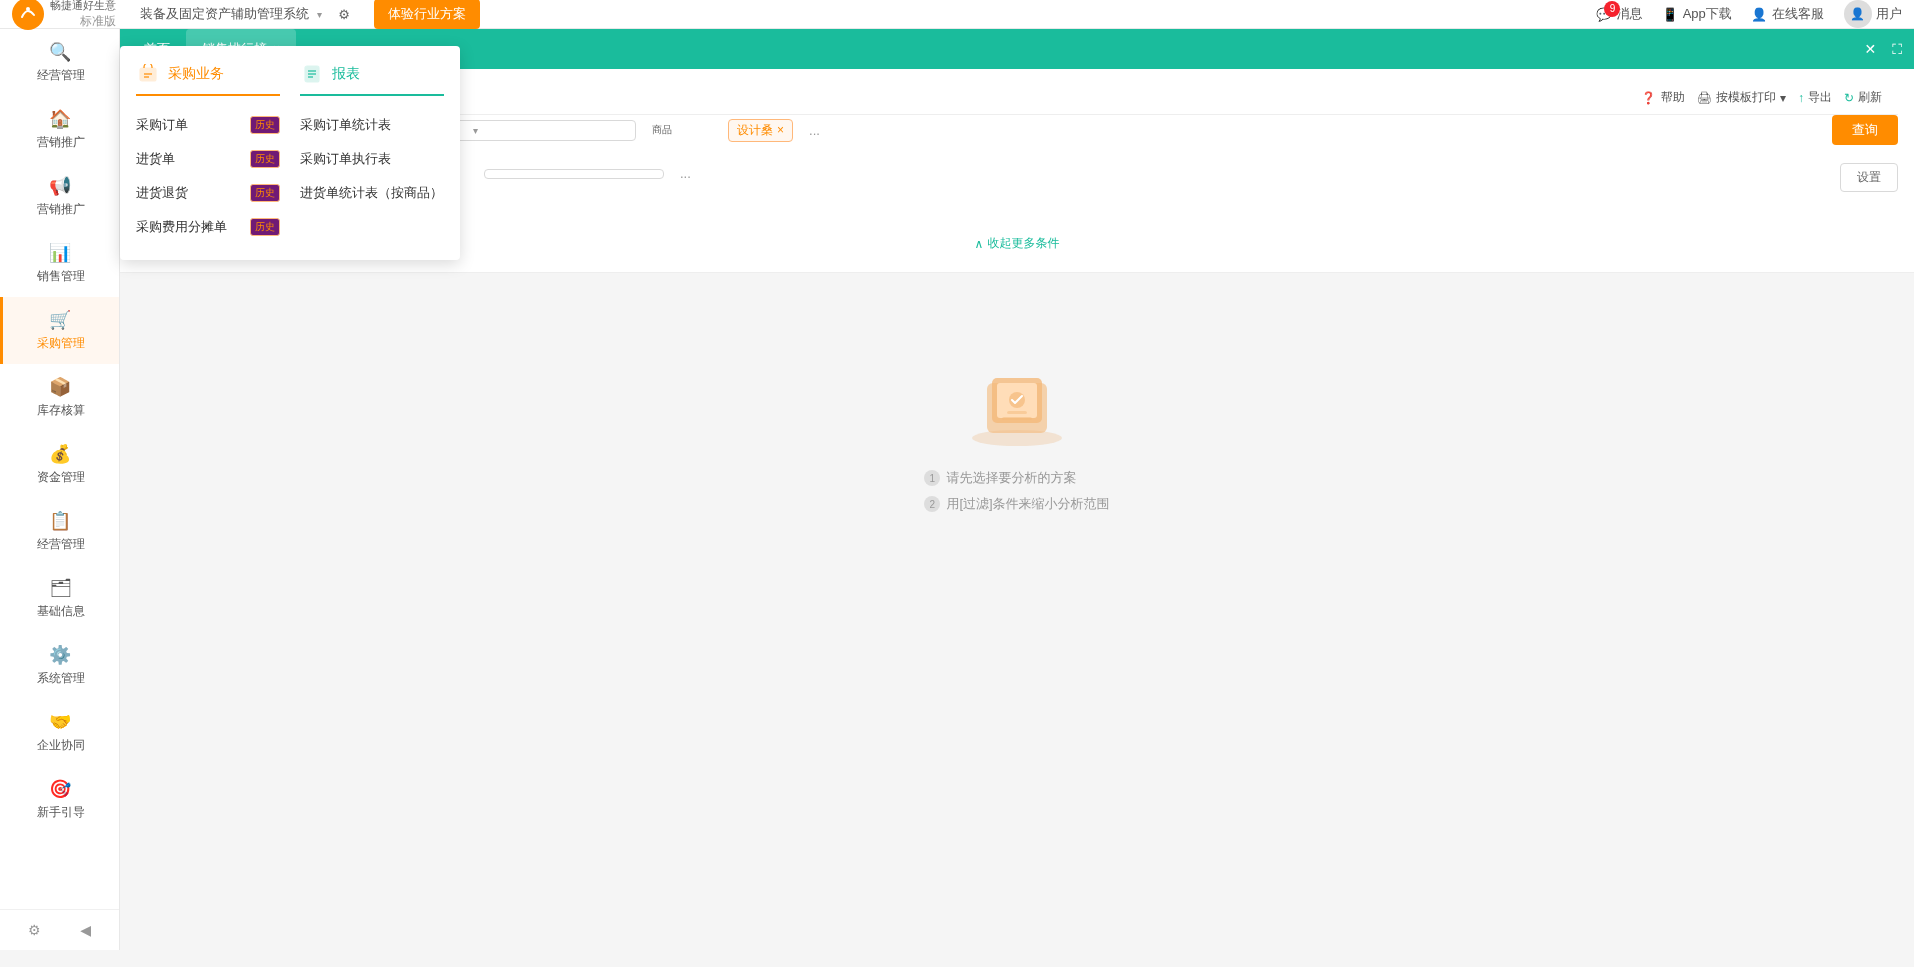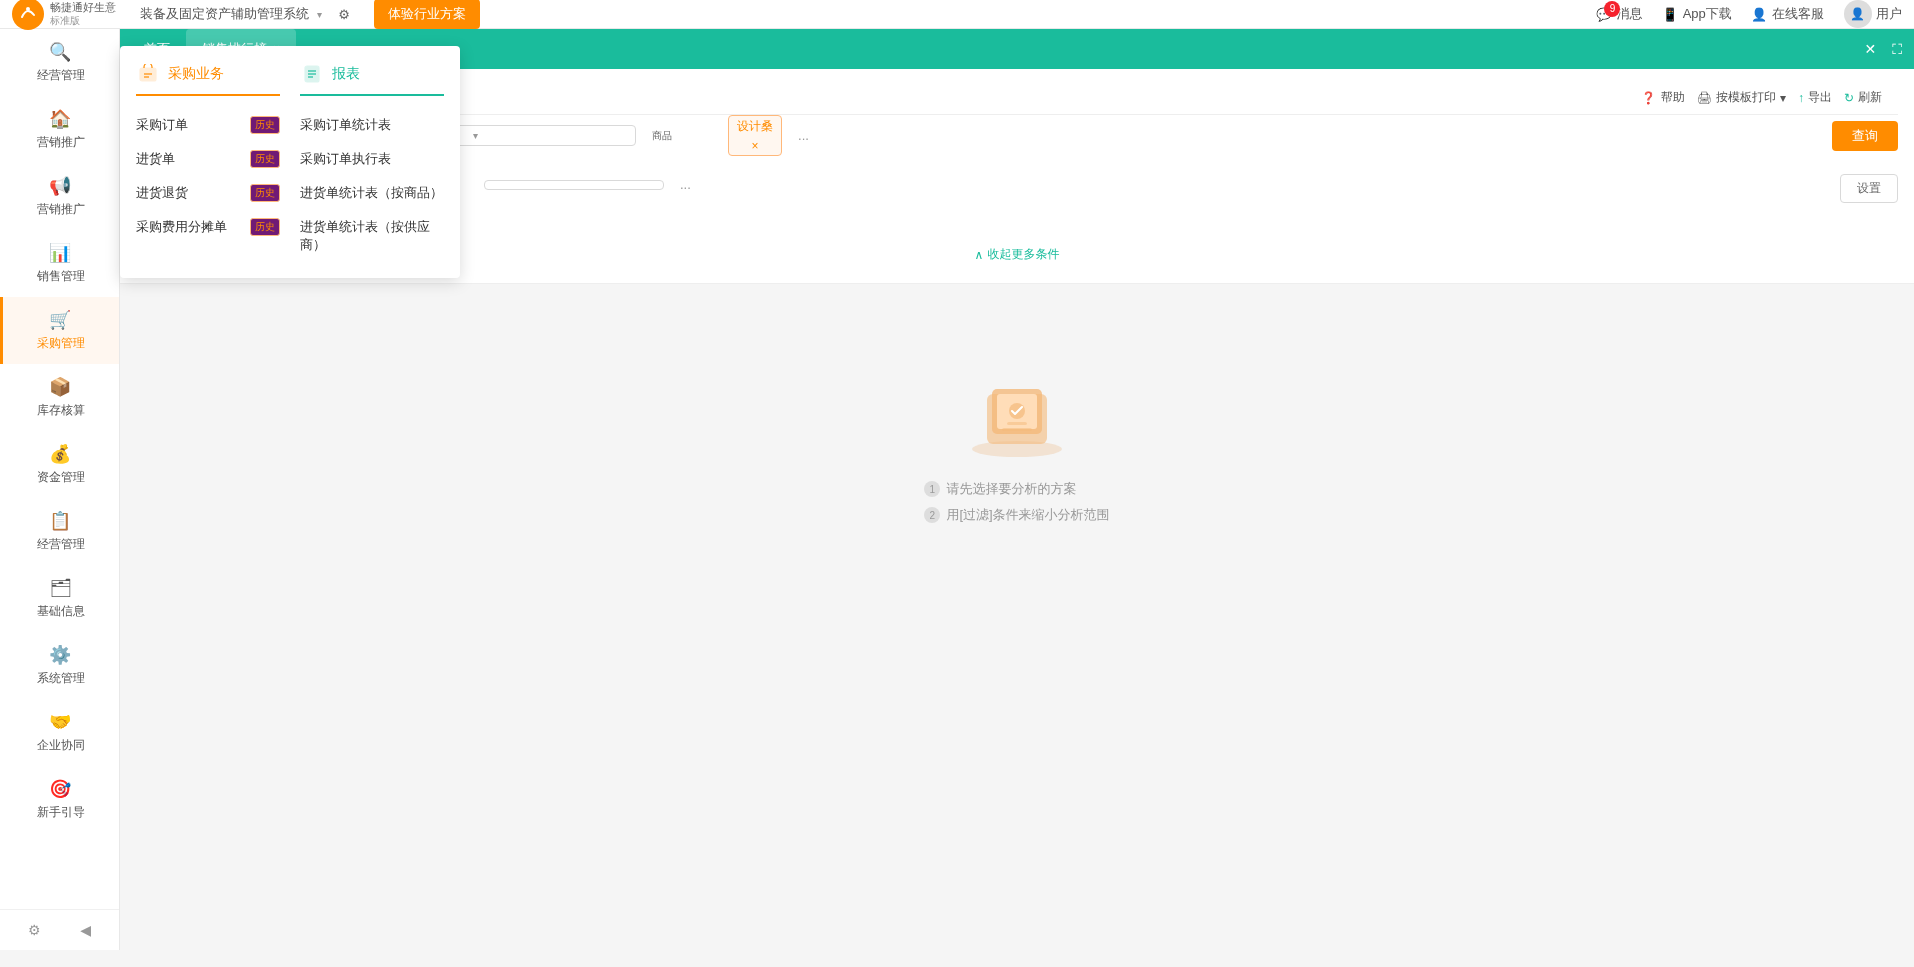--- a/index.html
+++ b/index.html
@@ -33,22 +33,23 @@
       color: white;
       font-size: 18px;
       font-weight: bold;
     }
     .logo-text {
       font-size: 11px;
       color: #666;
       line-height: 1.3;
     }
     .logo-tag {
-      font-size: 10px;
+      font-size: 12px;
       color: #999;
+      text-align: right;
     }
     .system-title {
       flex: 1;
       display: flex;
       align-items: center;
       gap: 8px;
       font-size: 13px;
       color: #333;
       margin-left: 8px;
     }
@@ -252,21 +253,20 @@
     .filter-tag {
       display: flex;
       align-items: center;
       background: #fff7f0;
       border: 1px solid #ffb87a;
       border-radius: 4px;
       padding: 2px 8px;
       font-size: 12px;
       color: #ff8c00;
       gap: 4px;
-      flex-direction: column;
     }
     .filter-tag-close { cursor: pointer; color: #ff8c00; }
     .filter-dots { color: #999; cursor: pointer; }
     .date-range {
       display: flex;
       align-items: center;
       gap: 4px;
       font-size: 12px;
       color: #333;
     }
@@ -700,19 +700,16 @@
       </div>
       <div class="dropdown-item">
         <span>采购订单统计表</span>
       </div>
       <div class="dropdown-item">
         <span>采购订单执行表</span>
       </div>
       <div class="dropdown-item">
         <span>进货单统计表（按商品）</span>
       </div>
-      <div class="dropdown-item">
-        <span>进货单统计表（按供应商）</span>
-      </div>
     </div>
 
   </div>
 </div>
 
 </body></html>

